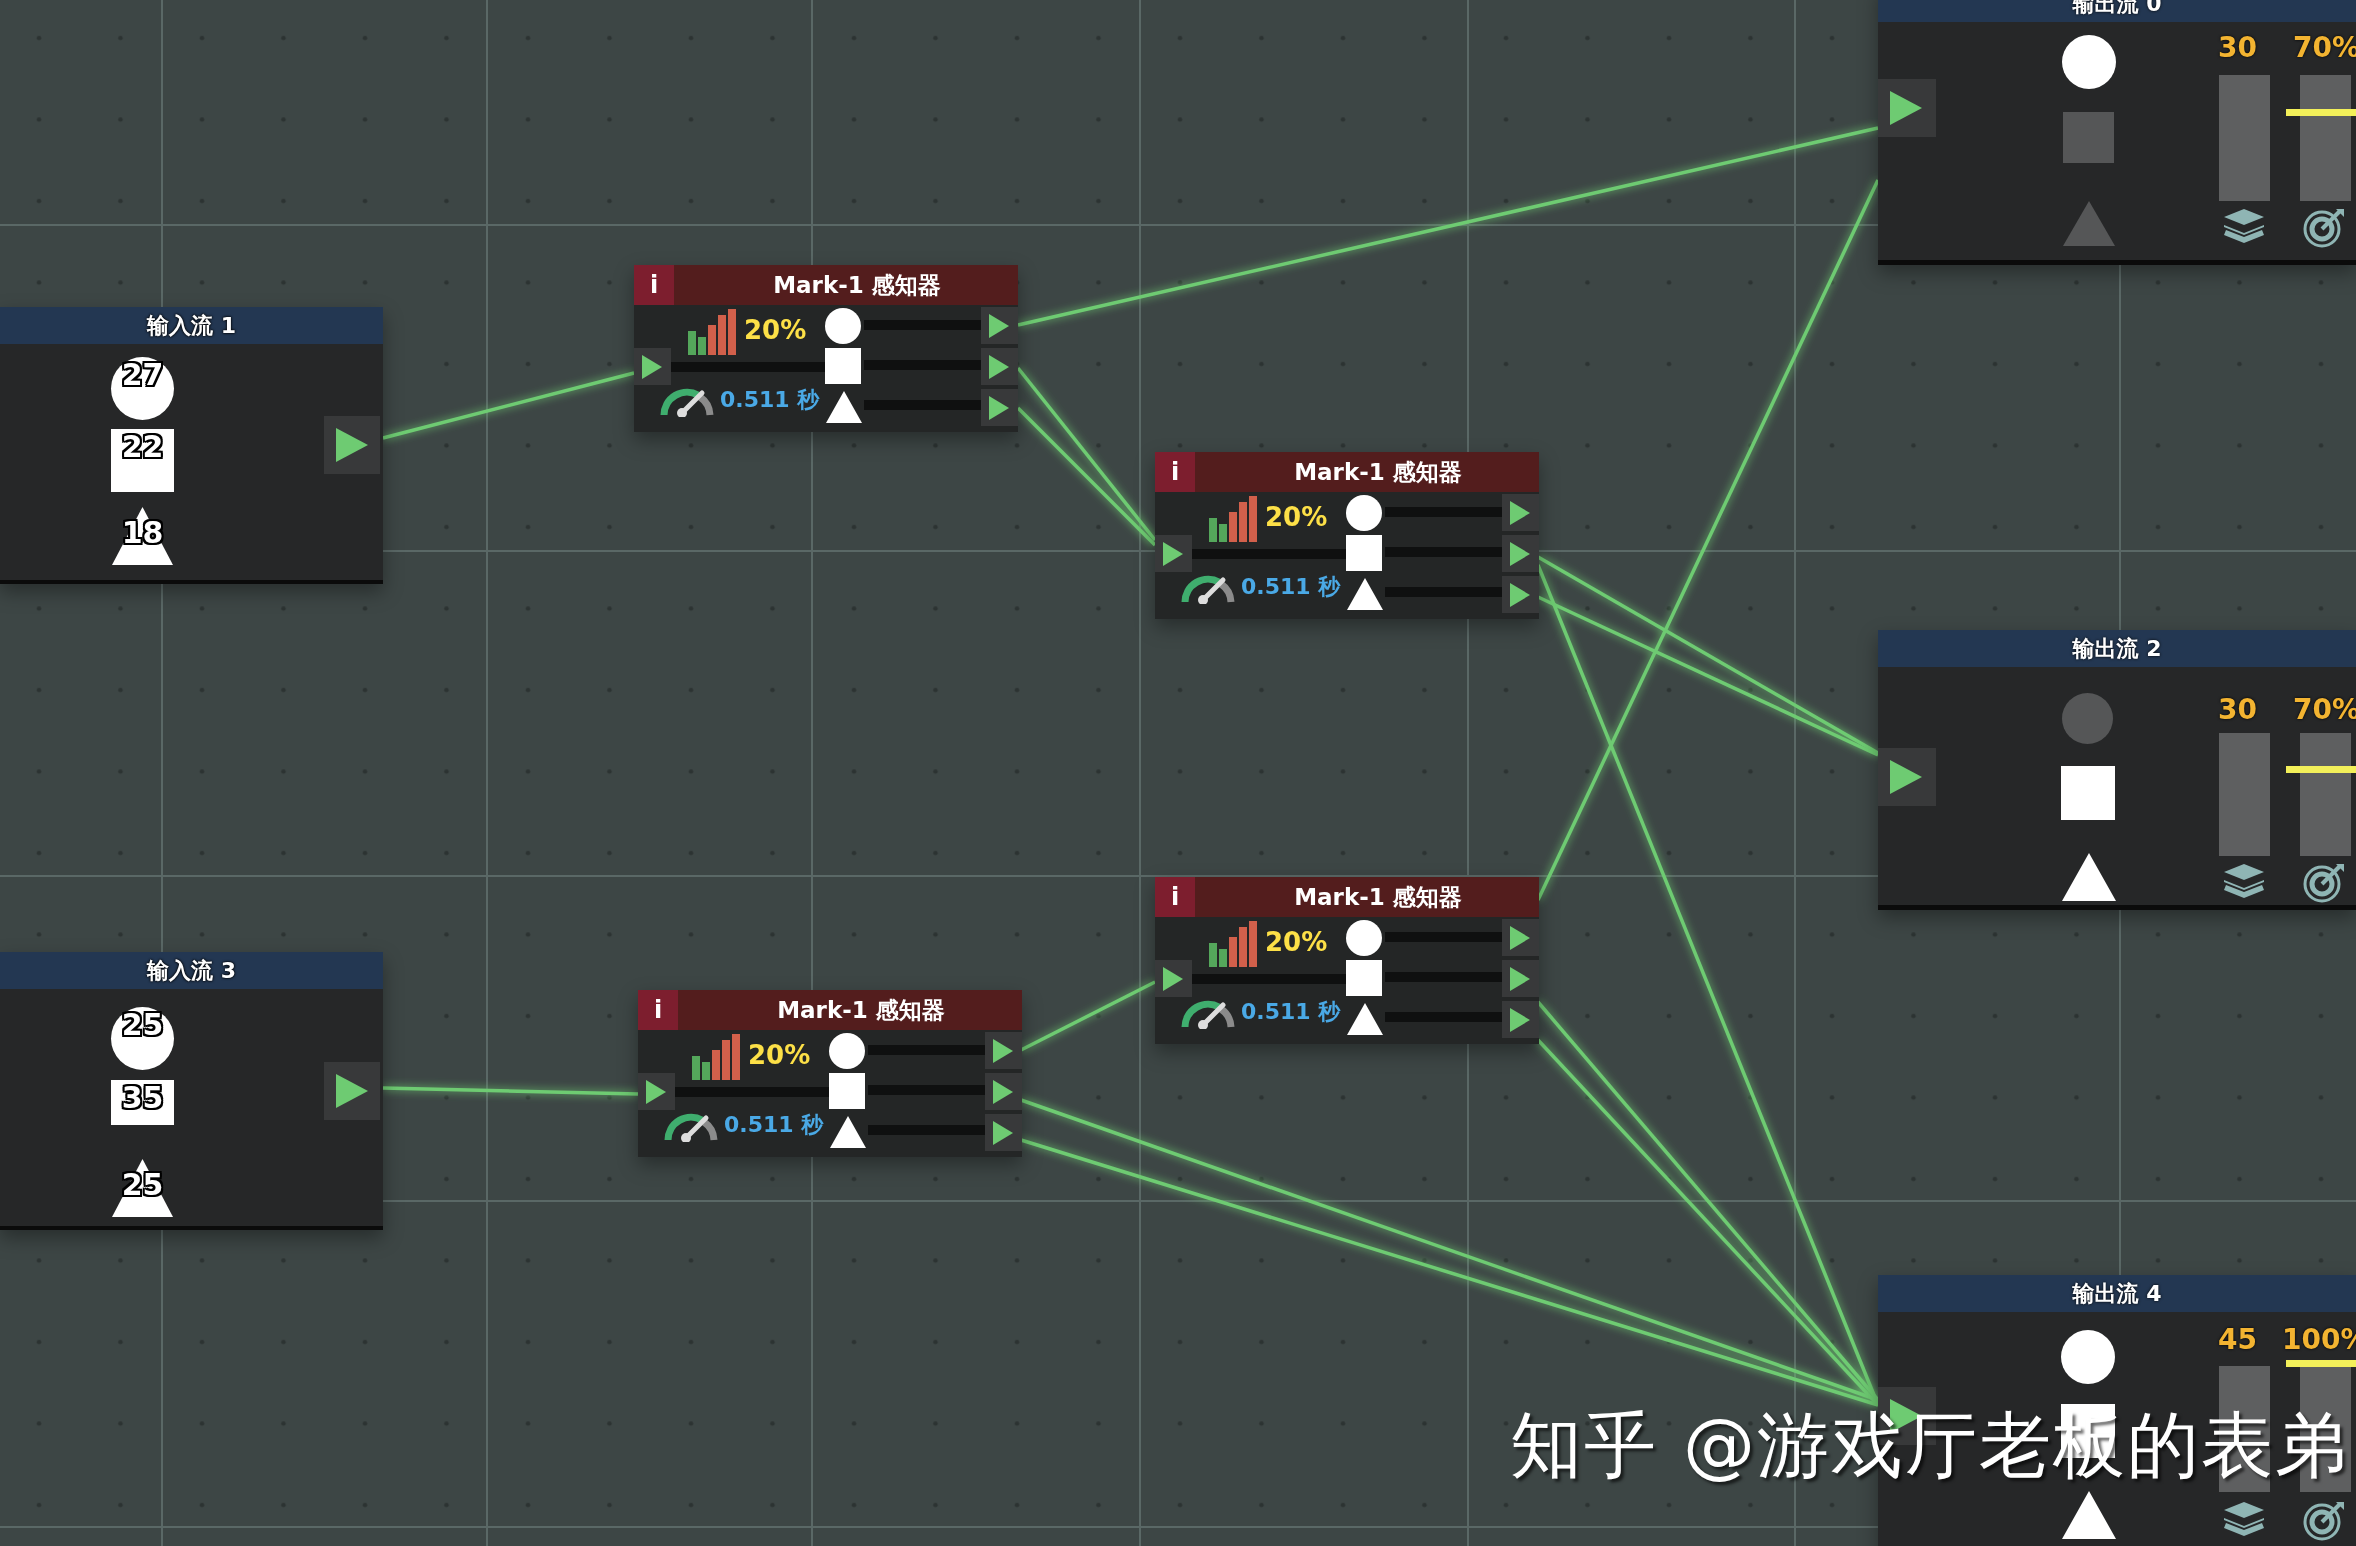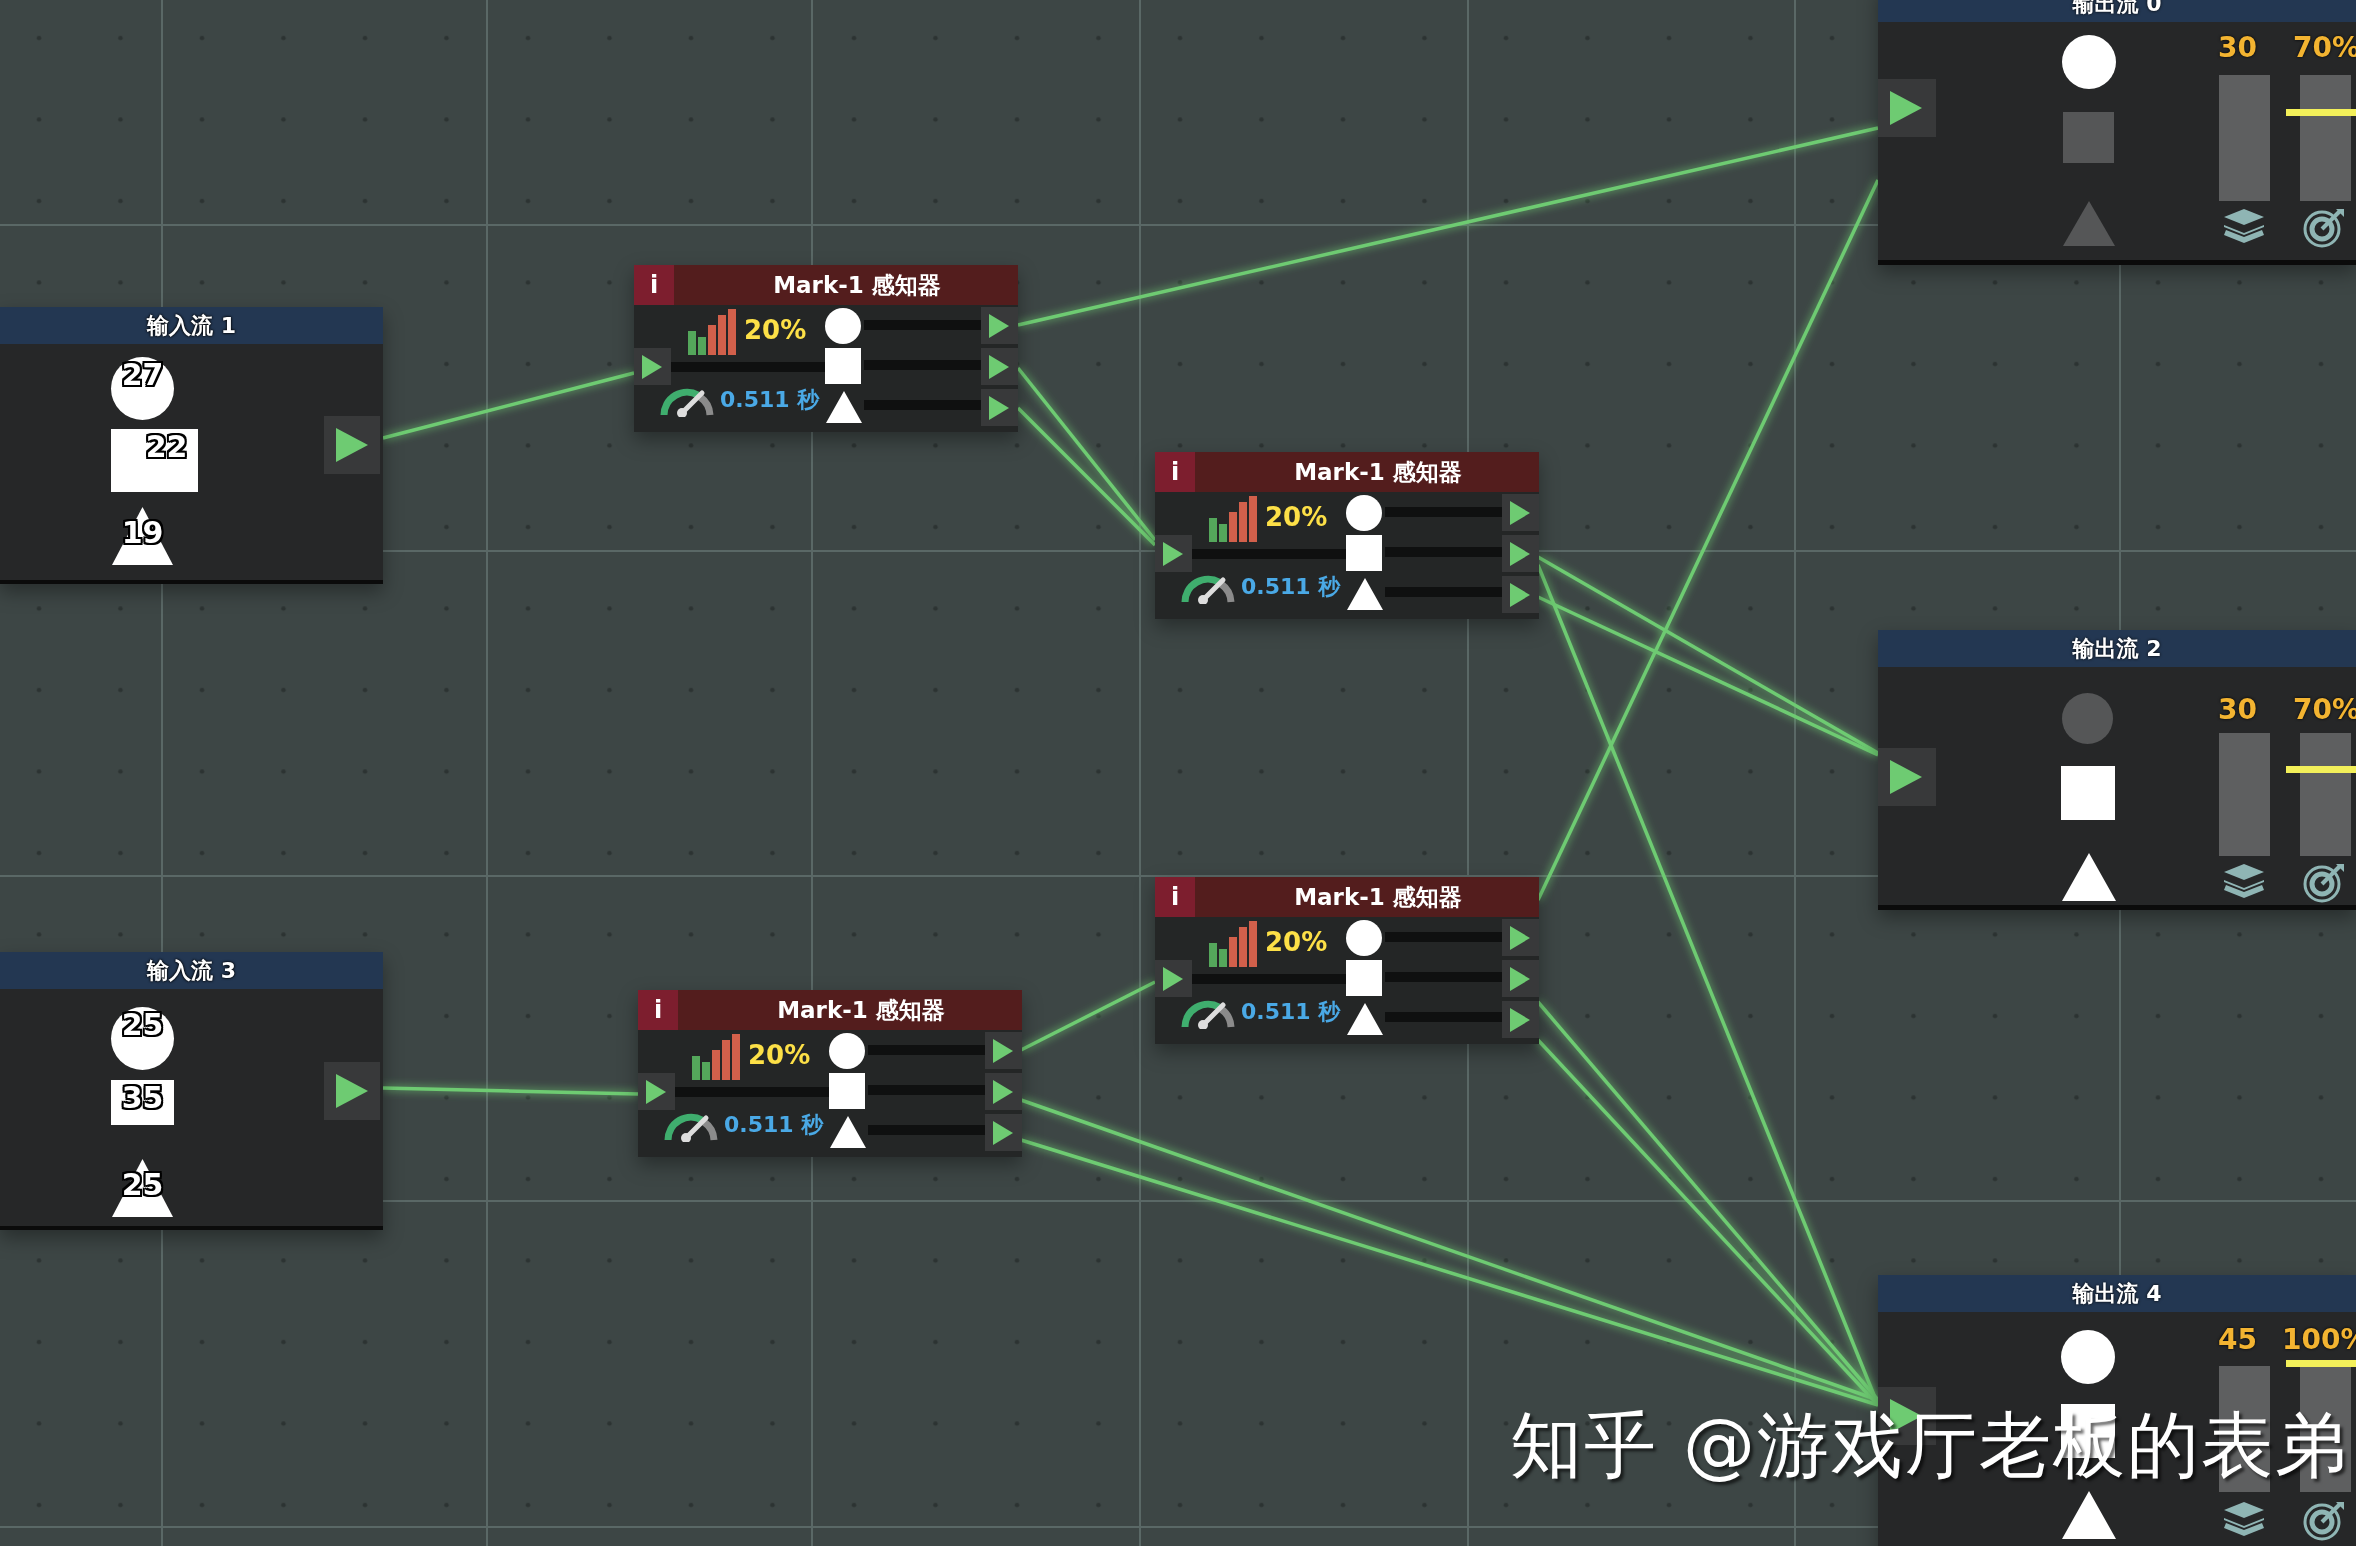--- a/index.html
+++ b/index.html
@@ -98,28 +98,28 @@
       <line x1="1538" y1="1002" x2="1878" y2="1400"></line>
       <line x1="1538" y1="1040" x2="1878" y2="1405"></line>
     </g>
   </svg>
 
   <div class="node stream" style="left:0;top:307px;width:383px;height:273px;">
     <div class="hdr">输入流 1</div>
     <div class="shape circle" style="left:111px;top:50px;width:63px;height:63px;">
         <span>27</span>
       </div>
-    <div class="shape square" style="left:111px;top:122px;width:63px;height:63px;padding-left:24px;">
+    <div class="shape square" style="left:111px;top:122px;width:63px;height:63px;">
         <span>22</span>
       </div>
     <div class="shape" style="left:111px;top:198px;width:63px;height:62px;">
       <svg width="63" height="62" style="position:absolute;left:0;top:0">
           <polygon points="31.5,2 62,60 1,60" fill="#fff"></polygon>
         </svg>
-      <span style="position:relative;top:10px">19</span>
+      <span style="position:relative;top:10px">18</span>
     </div>
     <div class="port" style="left:324px;top:109px;">
         <div class="tri"></div>
       </div>
   </div>
 
   <div class="node stream" style="left:0;top:952px;width:383px;height:274px;">
     <div class="hdr">输入流 3</div>
     <div class="shape circle" style="left:111px;top:55px;width:63px;height:63px;">
         <span>25</span>

